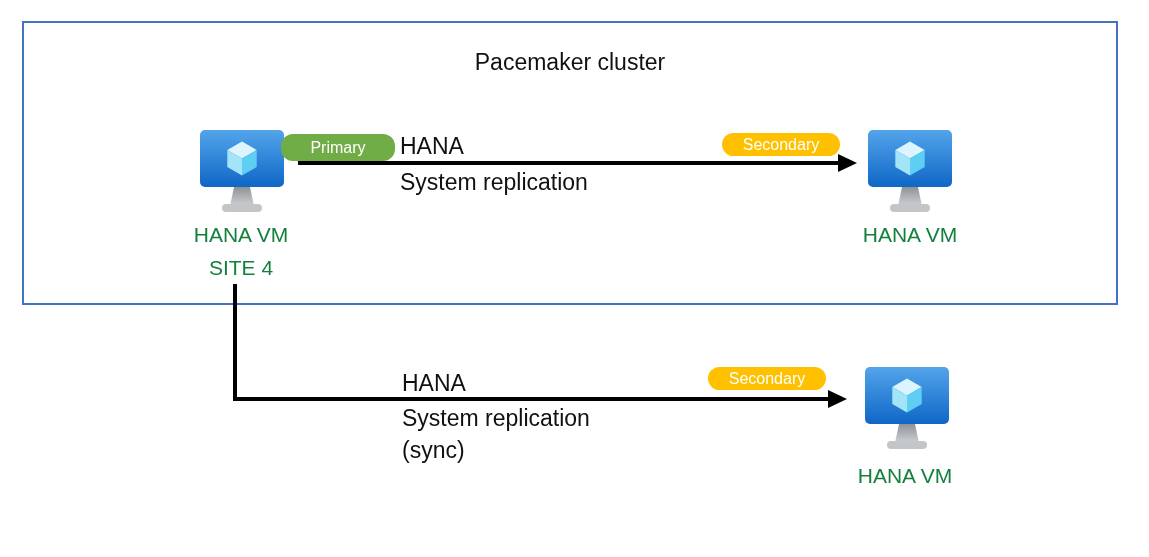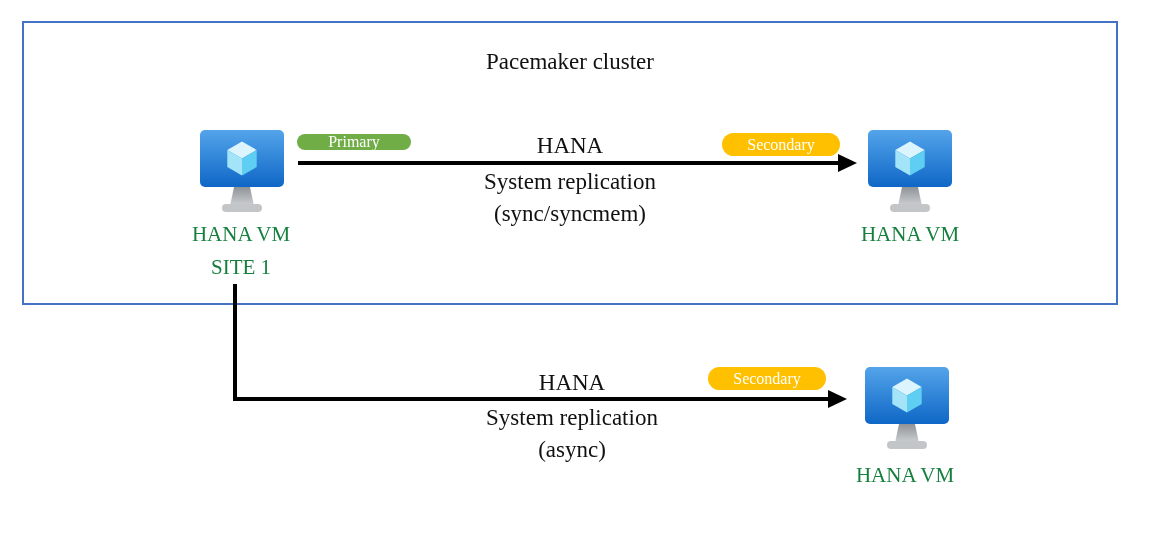--- a/index.html
+++ b/index.html
@@ -1,20 +1,20 @@
 <!DOCTYPE html>
 <html><head>
 <meta charset="utf-8">
 <style>
   html,body{margin:0;padding:0;background:#ffffff;}
   #canvas{
     position:relative;
     width:1149px;height:557px;
     background:#ffffff;
-    font-family:Liberation Serif, serif;
+    font-family:Liberation Sans, sans-serif;
     color:#141414;
     overflow:hidden;
   }
   .abs{position:absolute;}
 
   
   .cluster-box{
     left:22px;top:21px;width:1092px;height:280px;
     border:2px solid #4472C4;
     background:transparent;
@@ -22,39 +22,39 @@
   .cluster-title{
     left:390px;top:49px;width:360px;
     text-align:center;
     font-size:23px;line-height:26px;
     color:#111111;
     white-space:nowrap;
   }
 
   
   .rep-line{
-    width:340px;text-align:center;
+    width:340px;text-align:left;
     font-size:23px;line-height:26px;
     color:#111111;white-space:nowrap;
   }
   .rep-top-1{left:400px;top:133px;}
   .rep-top-2{left:400px;top:169px;}
   .rep-top-3{left:400px;top:201px;}
   .rep-bot-1{left:402px;top:370px;}
   .rep-bot-2{left:402px;top:405px;}
   .rep-bot-3{left:402px;top:437px;}
 
   
   .badge{
     display:flex;align-items:center;justify-content:center;
     border-radius:12px;
     color:#ffffff;font-size:16px;line-height:1;
     white-space:nowrap;
   }
-  .badge-primary{left:297px;top:134px;width:114px;height:16px;background:#70AD47;}
+  .badge-primary{left:281px;top:134px;width:114px;height:27px;background:#70AD47;}
   .badge-secondary-top{left:722px;top:133px;width:118px;height:23px;background:#FFC000;}
   .badge-secondary-bottom{left:708px;top:367px;width:118px;height:23px;background:#FFC000;}
 
   
   .vm-label{
     width:180px;text-align:center;
     font-size:21px;line-height:33px;
     color:#15803d;white-space:nowrap;
   }
   .label-site1{left:151px;top:218px;}
@@ -102,21 +102,21 @@
     <g>
       <polygon points="27.3,20 42,11.5 56.7,20 42,28.5" fill="#DCF4FE"></polygon>
       <polygon points="27.3,20 42,28.5 42,45.5 27.3,37" fill="#A4E4F9"></polygon>
       <polygon points="56.7,20 56.7,37 42,45.5 42,28.5" fill="#5FCEF3"></polygon>
     </g>
     <polygon points="34,57 50,57 54,76 30,76" fill="url(#stand1)"></polygon>
     <rect x="22" y="74" width="40" height="8" rx="4" fill="#C2C6C9"></rect>
   </svg>
   <div class="abs vm-label label-site1">
     <div>HANA VM</div>
-    <div>SITE 1</div>
+    <div>SITE 4</div>
   </div>
 
   <svg class="abs vm-icon icon-site2" viewBox="0 0 84 84">
     <defs>
       <linearGradient id="scr2" x1="0" y1="0" x2="0" y2="1">
         <stop offset="0" stop-color="#53A4EA"></stop>
           <stop offset="1" stop-color="#0F67C6"></stop>
       </linearGradient>
       <linearGradient id="stand2" x1="0" y1="0" x2="0" y2="1">
         <stop offset="0" stop-color="#8F9397"></stop>
@@ -159,19 +159,18 @@
   <div class="abs vm-label label-sitedr">
     <div>HANA VM</div>
   </div>
 
   <div class="abs badge badge-primary">Primary</div>
   <div class="abs badge badge-secondary-top">Secondary</div>
   <div class="abs badge badge-secondary-bottom">Secondary</div>
 
   <div class="abs rep-line rep-top-1">HANA</div>
   <div class="abs rep-line rep-top-2">System replication</div>
-  <div class="abs rep-line rep-top-3">(sync/syncmem)</div>
 
   <div class="abs rep-line rep-bot-1">HANA</div>
   <div class="abs rep-line rep-bot-2">System replication</div>
-  <div class="abs rep-line rep-bot-3">(async)</div>
+  <div class="abs rep-line rep-bot-3">(sync)</div>
 
 </div>
 
 </body></html>

